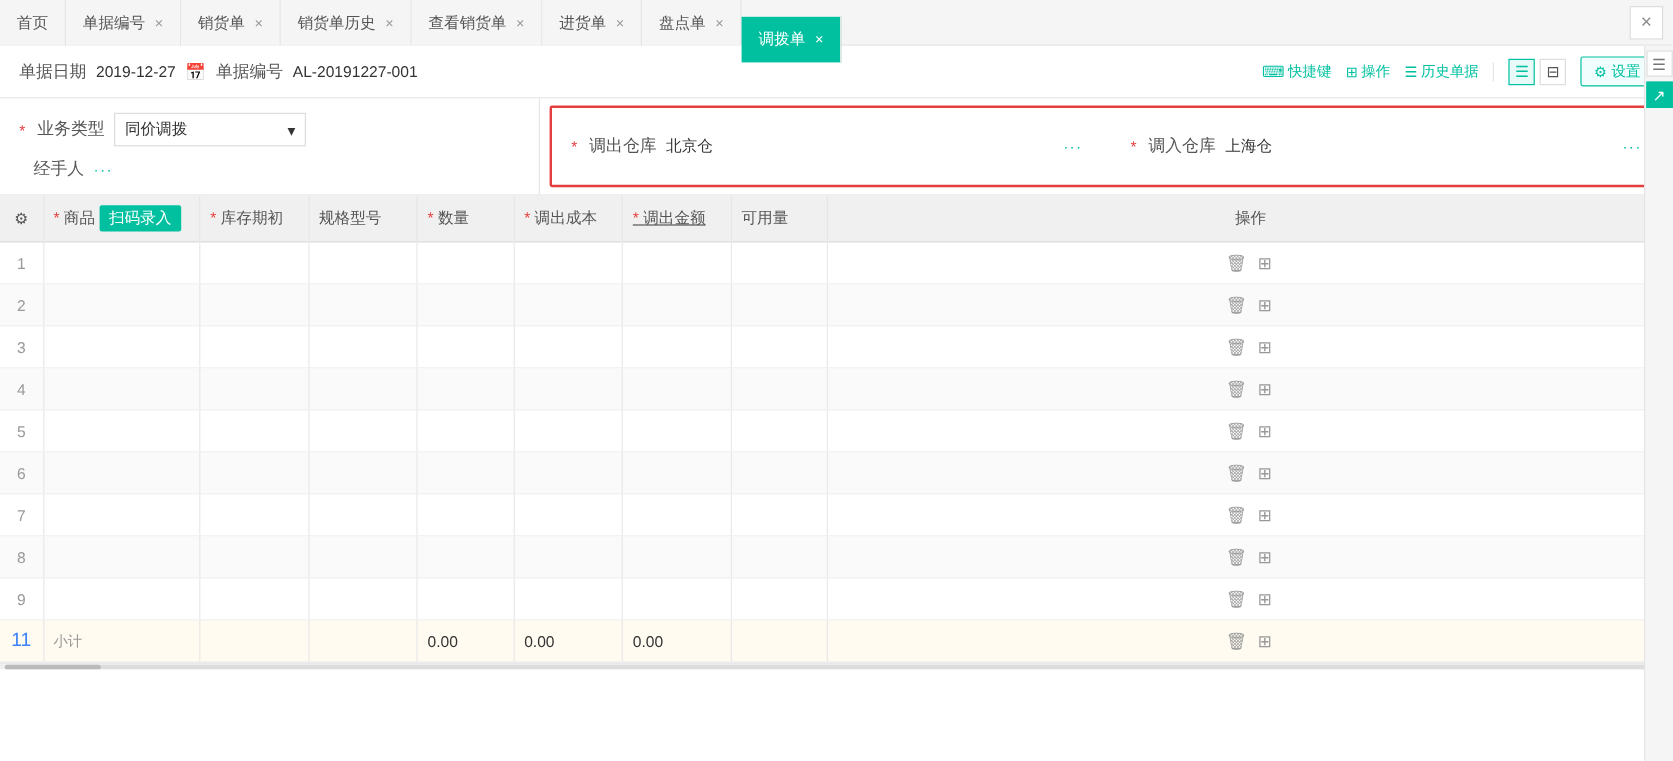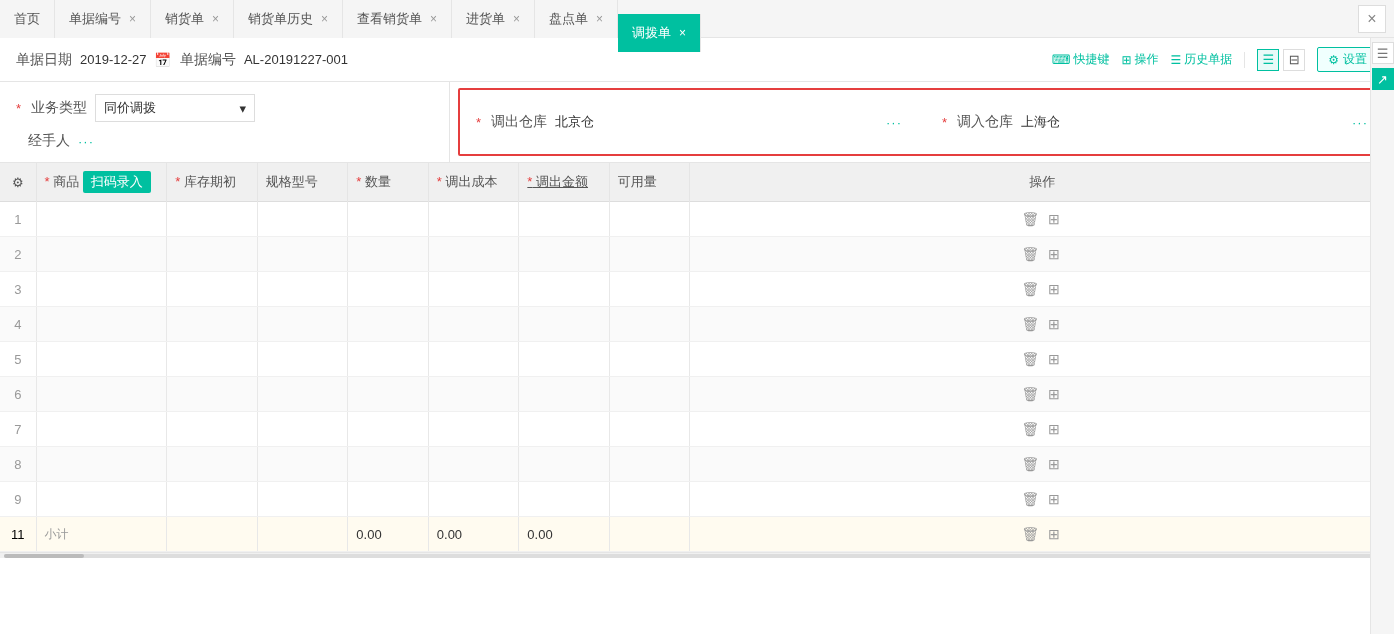--- a/index.html
+++ b/index.html
@@ -555,21 +555,21 @@
       <td class="col-qty"></td>
       <td class="col-cost"></td>
       <td class="col-amount"></td>
       <td class="col-avail"></td>
       <td class="col-ops" style="text-align:center;">
         <span class="op-icon">🗑</span>
         <span class="op-icon">⊞</span>
       </td>
     </tr>
           <tr class="subtotal-row">
-      <td class="row-num" style="color:#000000;font-size:13px;">11</td>
+      <td class="row-num" style="color:#3b82f6;font-size:16px;">11</td>
       <td style="color:#999;font-size:12px;">小计</td>
       <td></td>
       <td></td>
       <td class="sum-val">0.00</td>
       <td class="sum-val">0.00</td>
       <td class="sum-val">0.00</td>
       <td></td>
       <td style="text-align:center;">
         <span class="op-icon">🗑</span>
         <span class="op-icon">⊞</span>

